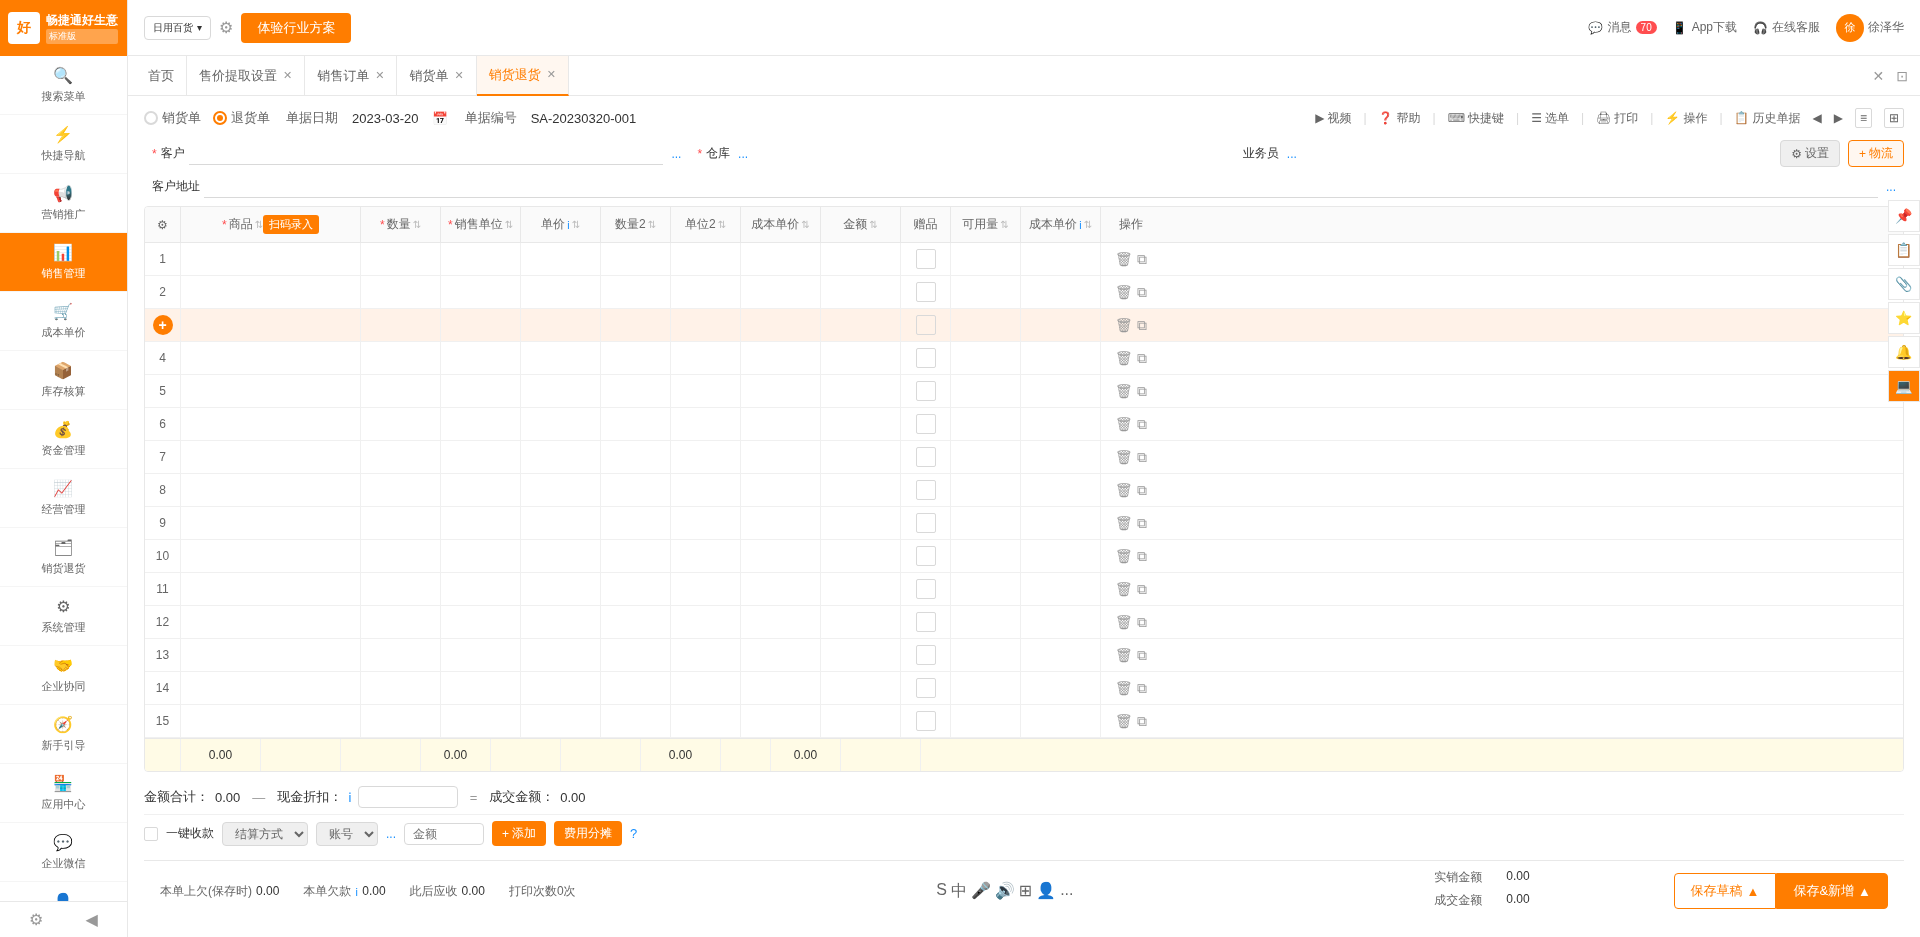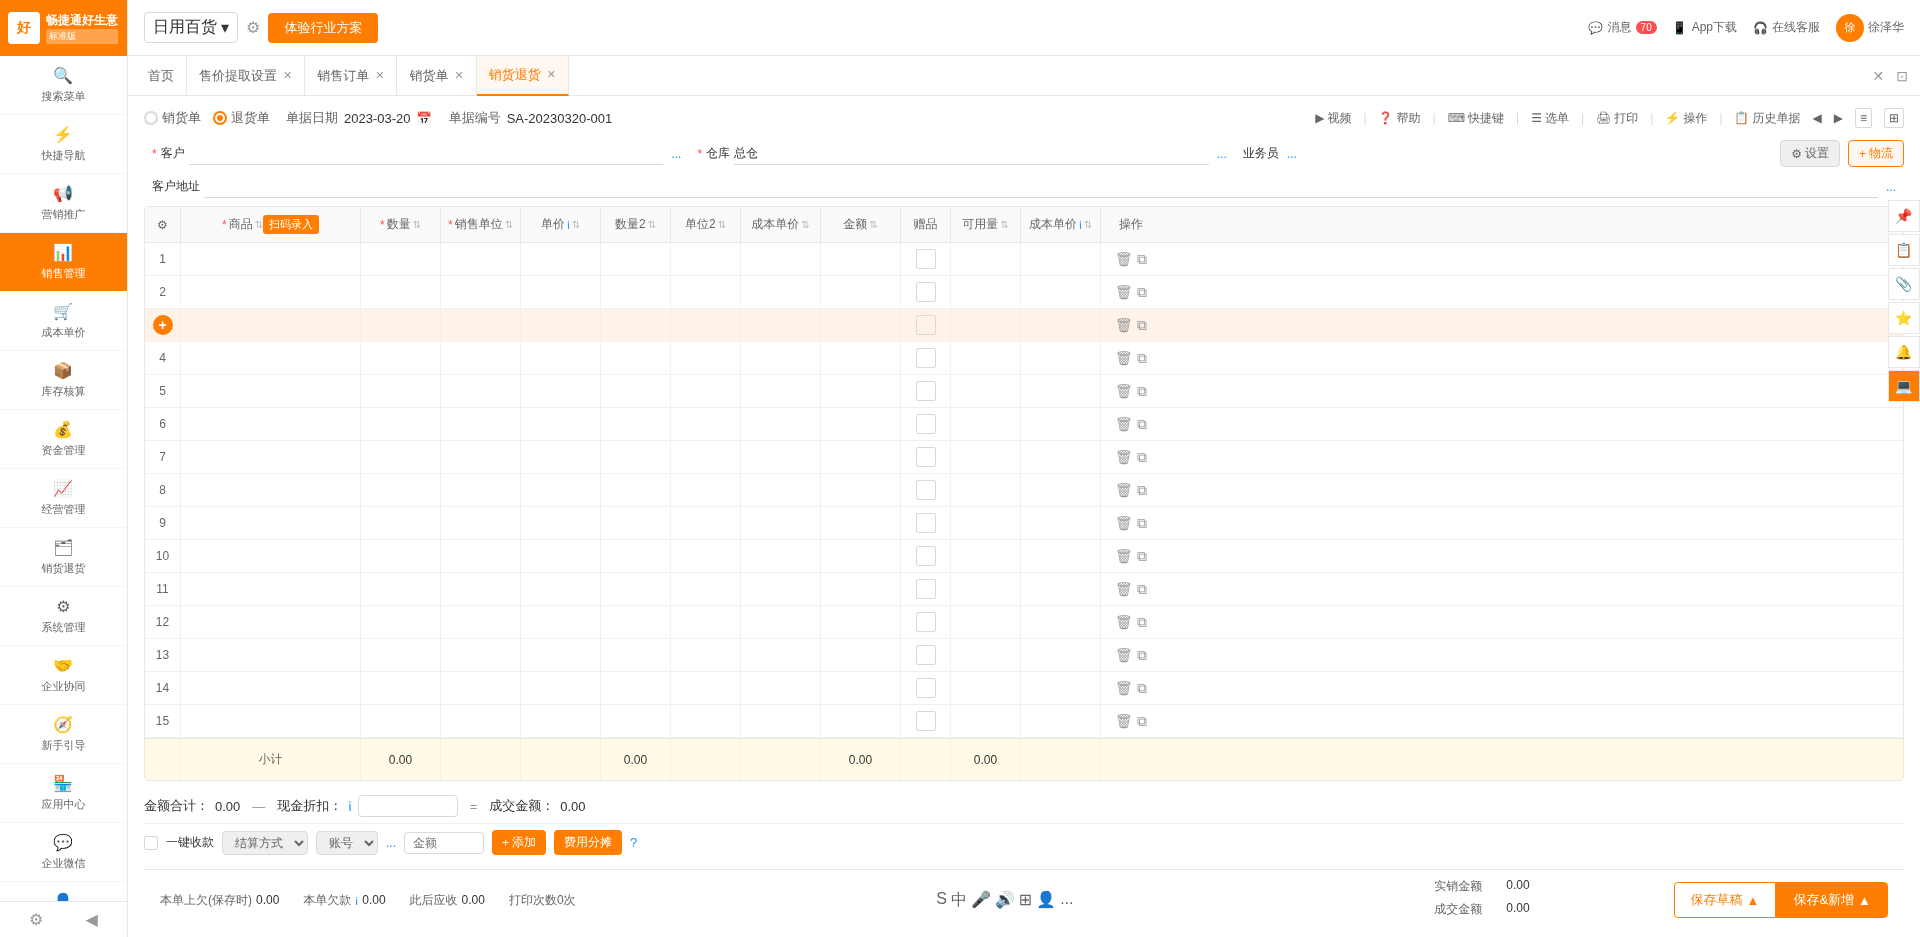--- a/index.html
+++ b/index.html
@@ -21,21 +21,21 @@
     
     .sidebar-bottom { display: flex; justify-content: space-around; padding: 8px; border-top: 1px solid #e8e8e8; }
     .sidebar-bottom-btn { color: #999; cursor: pointer; font-size: 16px; }
     
     
     .main-content { flex: 1; display: flex; flex-direction: column; overflow: hidden; }
     
     
     .topbar { height: 56px; background: #fff; display: flex; align-items: center; justify-content: space-between; padding: 0 16px; border-bottom: 1px solid #e8e8e8; }
     .topbar-left { display: flex; align-items: center; gap: 8px; }
-    .topbar-select { border: 1px solid #d9d9d9; border-radius: 4px; padding: 4px 8px; font-size: 16px; color: #333; display: flex; align-items: center; gap: 4px; cursor: pointer; }
+    .topbar-select { border: 1px solid #d9d9d9; border-radius: 4px; padding: 4px 8px; font-size: 10px; color: #333; display: flex; align-items: center; gap: 4px; cursor: pointer; }
     .topbar-gear { color: #999; cursor: pointer; font-size: 16px; }
     .topbar-btn { background: #ff7d00; color: #fff; border: none; border-radius: 4px; padding: 6px 16px; cursor: pointer; font-size: 13px; }
     
     .topbar-right { display: flex; align-items: center; gap: 16px; font-size: 12px; color: #666; }
     .topbar-icon-btn { display: flex; align-items: center; gap: 4px; cursor: pointer; color: #666; }
     .msg-badge { background: #ff4d4f; color: #fff; border-radius: 10px; font-size: 10px; padding: 1px 5px; }
     .avatar { width: 28px; height: 28px; background: #ff7d00; border-radius: 50%; display: flex; align-items: center; justify-content: center; color: #fff; font-size: 11px; }
     
     
     .tabbar { display: flex; align-items: center; background: #fff; border-bottom: 1px solid #e8e8e8; padding: 0 8px; height: 40px; }
@@ -48,21 +48,21 @@
     
     .doc-area { flex: 1; background: #fff; overflow-y: auto; padding: 12px 16px; }
     
     
     .doc-header { display: flex; align-items: center; gap: 16px; margin-bottom: 12px; flex-wrap: wrap; }
     .radio-group { display: flex; align-items: center; gap: 12px; }
     .radio-item { display: flex; align-items: center; gap: 4px; cursor: pointer; color: #666; font-size: 13px; }
     .radio-circle { width: 14px; height: 14px; border-radius: 50%; border: 2px solid #d9d9d9; display: flex; align-items: center; justify-content: center; }
     .radio-circle.active { border-color: #ff7d00; }
     .radio-dot { width: 6px; height: 6px; border-radius: 50%; background: #ff7d00; }
-    .doc-field { display: flex; align-items: center; gap: 6px; font-size: 13px; }
+    .doc-field { display: flex; align-items: center; gap: 14px; font-size: 13px; }
     .doc-field-label { color: #666; }
     .doc-field-value { color: #333; font-weight: 500; }
     .doc-actions { margin-left: auto; display: flex; align-items: center; gap: 12px; font-size: 12px; color: #666; }
     .doc-action-btn { display: flex; align-items: center; gap: 3px; cursor: pointer; color: #666; }
     .doc-action-sep { color: #d9d9d9; }
     
     
     .form-row { display: flex; align-items: center; margin-bottom: 8px; gap: 0; }
     .form-field { display: flex; align-items: center; flex: 1; gap: 4px; padding: 0 8px; }
     .form-label { color: #ff4d4f; font-size: 12px; white-space: nowrap; }
@@ -359,21 +359,20 @@
       <div class="form-row">
         <div class="form-field" style="flex:1;">
           <span class="form-label">*</span>
           <span class="form-label-opt">客户</span>
           <input class="form-input" style="width: 200px;" placeholder="">
           <span class="form-ellipsis">...</span>
         </div>
         <div class="form-field" style="flex:1;">
           <span class="form-label">*</span>
           <span class="form-label-opt">仓库</span>
-          <input class="form-input" style="width: 120px;" value="总仓">
           <span class="form-ellipsis">...</span>
         </div>
         <div class="form-field" style="flex:1;">
           <span class="form-label-opt">业务员</span>
           <span class="form-ellipsis">...</span>
         </div>
         <div class="form-right">
           <button class="form-setting-btn">
             <span>⚙</span>
             <span>设置</span>
@@ -1111,23 +1110,20 @@
         <div class="row-action">
           <span class="row-icon">🗑</span>
           <span class="row-icon">⧉</span>
         </div>
       </div>
     </div>
           </div>
 
         <div class="summary-row">
           <div class="td col-gear"></div>
-          <div class="td col-product">
-            <span class="summary-label">小计</span>
-          </div>
           <div class="td col-qty">
             <span>0.00</span>
           </div>
           <div class="td col-unit"></div>
           <div class="td col-price"></div>
           <div class="td col-qty2">
             <span>0.00</span>
           </div>
           <div class="td col-unit2"></div>
           <div class="td col-pkgqty"></div>

